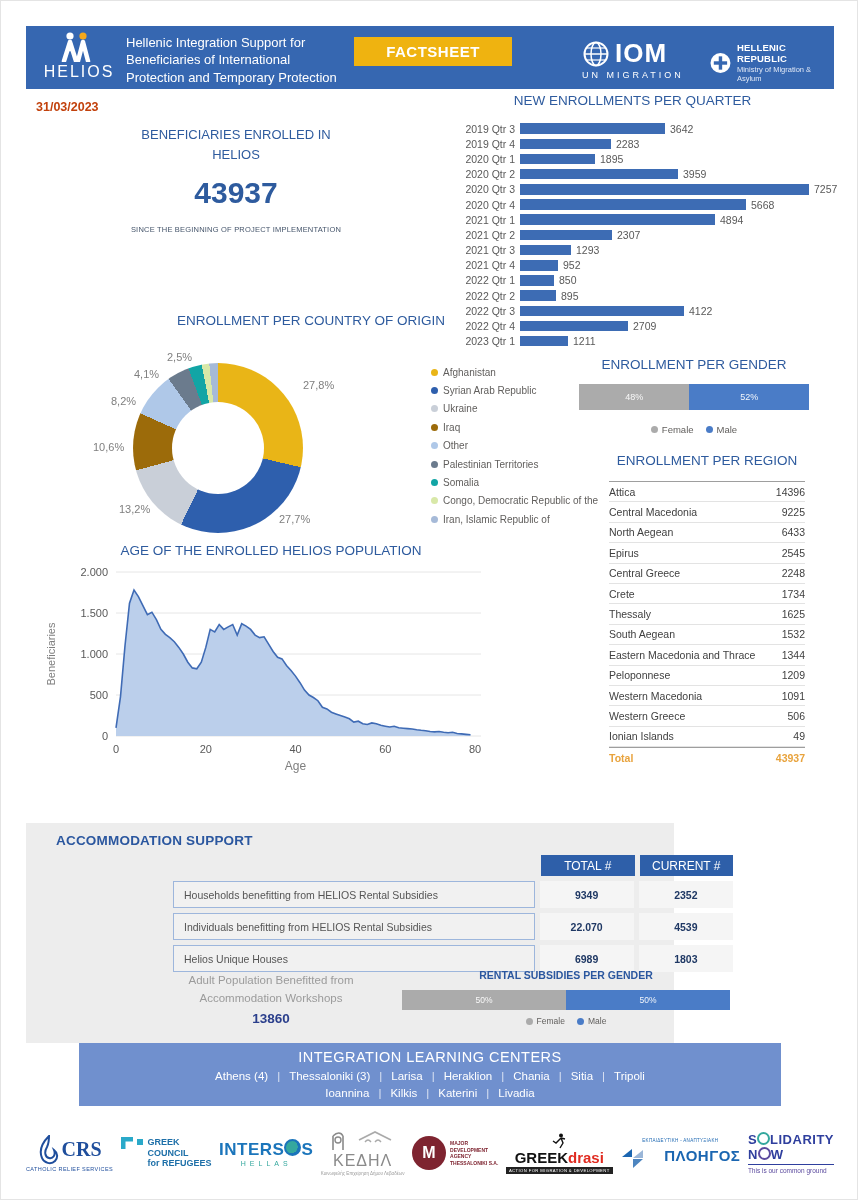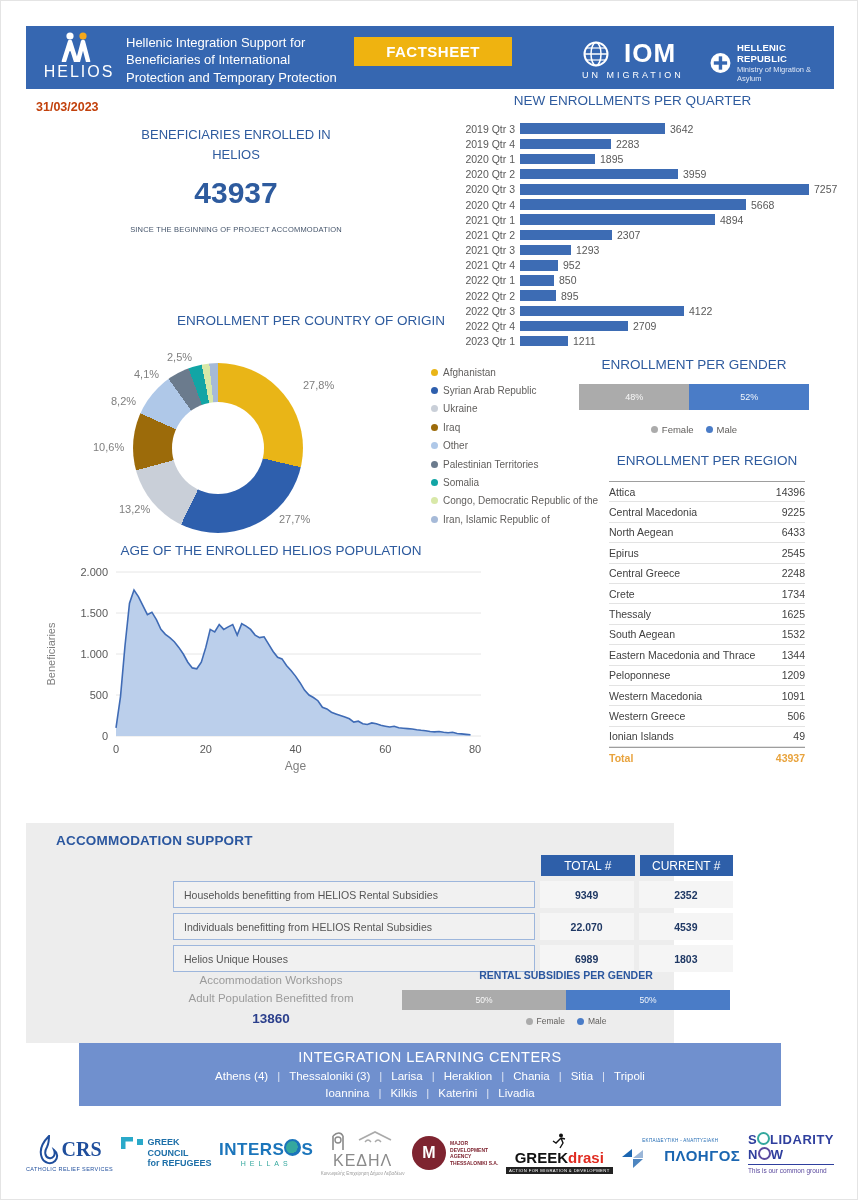--- a/index.html
+++ b/index.html
@@ -6,21 +6,21 @@
   .page{position:relative;width:858px;height:1200px;background:#fff;overflow:hidden;
         font-family:"Liberation Sans",sans-serif;border:1px solid #e4e4e4;box-sizing:border-box;}
   
   .header{position:absolute;left:25px;top:25px;width:808px;height:63px;background:#3667B1;}
   .hl-logo{position:absolute;left:14px;top:6px;width:78px;text-align:center;}
   .hl-logo .word{color:#fff;font-size:16px;letter-spacing:2px;margin-top:1px;}
   .h-title{position:absolute;left:100px;top:8px;color:#fff;font-size:13px;line-height:1.33;}
   .badge{position:absolute;left:328px;top:11px;width:158px;height:29px;background:#EFB310;
          color:#fff;font-weight:bold;font-size:15px;display:flex;align-items:center;justify-content:center;letter-spacing:.5px;}
   .iom{position:absolute;left:556px;top:12px;color:#fff;}
-  .iom-row{display:flex;align-items:center;gap:14px;}
+  .iom-row{display:flex;align-items:center;gap:5px;}
   .iom-name{font-size:26px;letter-spacing:1px;font-weight:bold;}
   .iom-sub{font-size:9px;letter-spacing:3px;margin-top:1px;text-align:center;}
   .hr-block{position:absolute;left:684px;top:16px;display:flex;align-items:center;gap:6px;color:#fff;}
   .hr-l1{font-size:9.5px;font-weight:bold;letter-spacing:.2px;}
   .hr-l2{font-size:7.5px;color:#dfe7f5;margin-top:1px;}
   
   .date{position:absolute;left:35px;top:99px;color:#c2410c;font-weight:bold;font-size:12.5px;}
   .benef{position:absolute;left:60px;top:124px;width:350px;text-align:center;color:#2E5B9E;}
   .benef .t{font-size:13px;line-height:1.5;}
   .benef .n{font-size:30px;font-weight:bold;margin-top:12px;}
@@ -166,21 +166,21 @@
     </div>
   </div>
 
   <div class="date">31/03/2023</div>
   <div class="benef">
     <div class="t">
       <div>BENEFICIARIES ENROLLED IN</div>
       <div>HELIOS</div>
     </div>
     <div class="n">43937</div>
-    <div class="s">SINCE THE BEGINNING OF PROJECT ACCOMMODATION</div>
+    <div class="s">SINCE THE BEGINNING OF PROJECT IMPLEMENTATION</div>
   </div>
 
   <div class="qchart">
     <div class="qtitle">NEW ENROLLMENTS PER QUARTER</div>
     <div class="qrows" id="qrows">
         <div class="qrow">
           <span class="qlabel">2019 Qtr 3</span>
           <span class="qbar" style="width:145px;background:#3D6CB4"></span>
           <span class="qval">3642</span>
         </div>
@@ -427,22 +427,22 @@
           </div>
           <div class="acc-row">
             <div class="acc-lbl">Helios Unique Houses</div>
             <div class="acc-val">6989</div>
             <div class="acc-val">1803</div>
           </div>
         </div>
     </div>
     <div class="adult">
       <div class="l">
+        <div>Adult Population Benefitted from</div>
         <div>Accommodation Workshops</div>
-        <div>Adult Population Benefitted from</div>
       </div>
       <div class="n">13860</div>
     </div>
     <div class="rental">
       <div class="t">RENTAL SUBSIDIES PER GENDER</div>
       <div class="bar" id="rentbar">
           <div class="gseg" style="width: 50%; background: rgb(171, 171, 171);">50%</div>
           <div class="gseg" style="width: 50%; background: rgb(74, 124, 199);">50%</div>
         </div>
       <div class="glegend" id="rentlegend">

